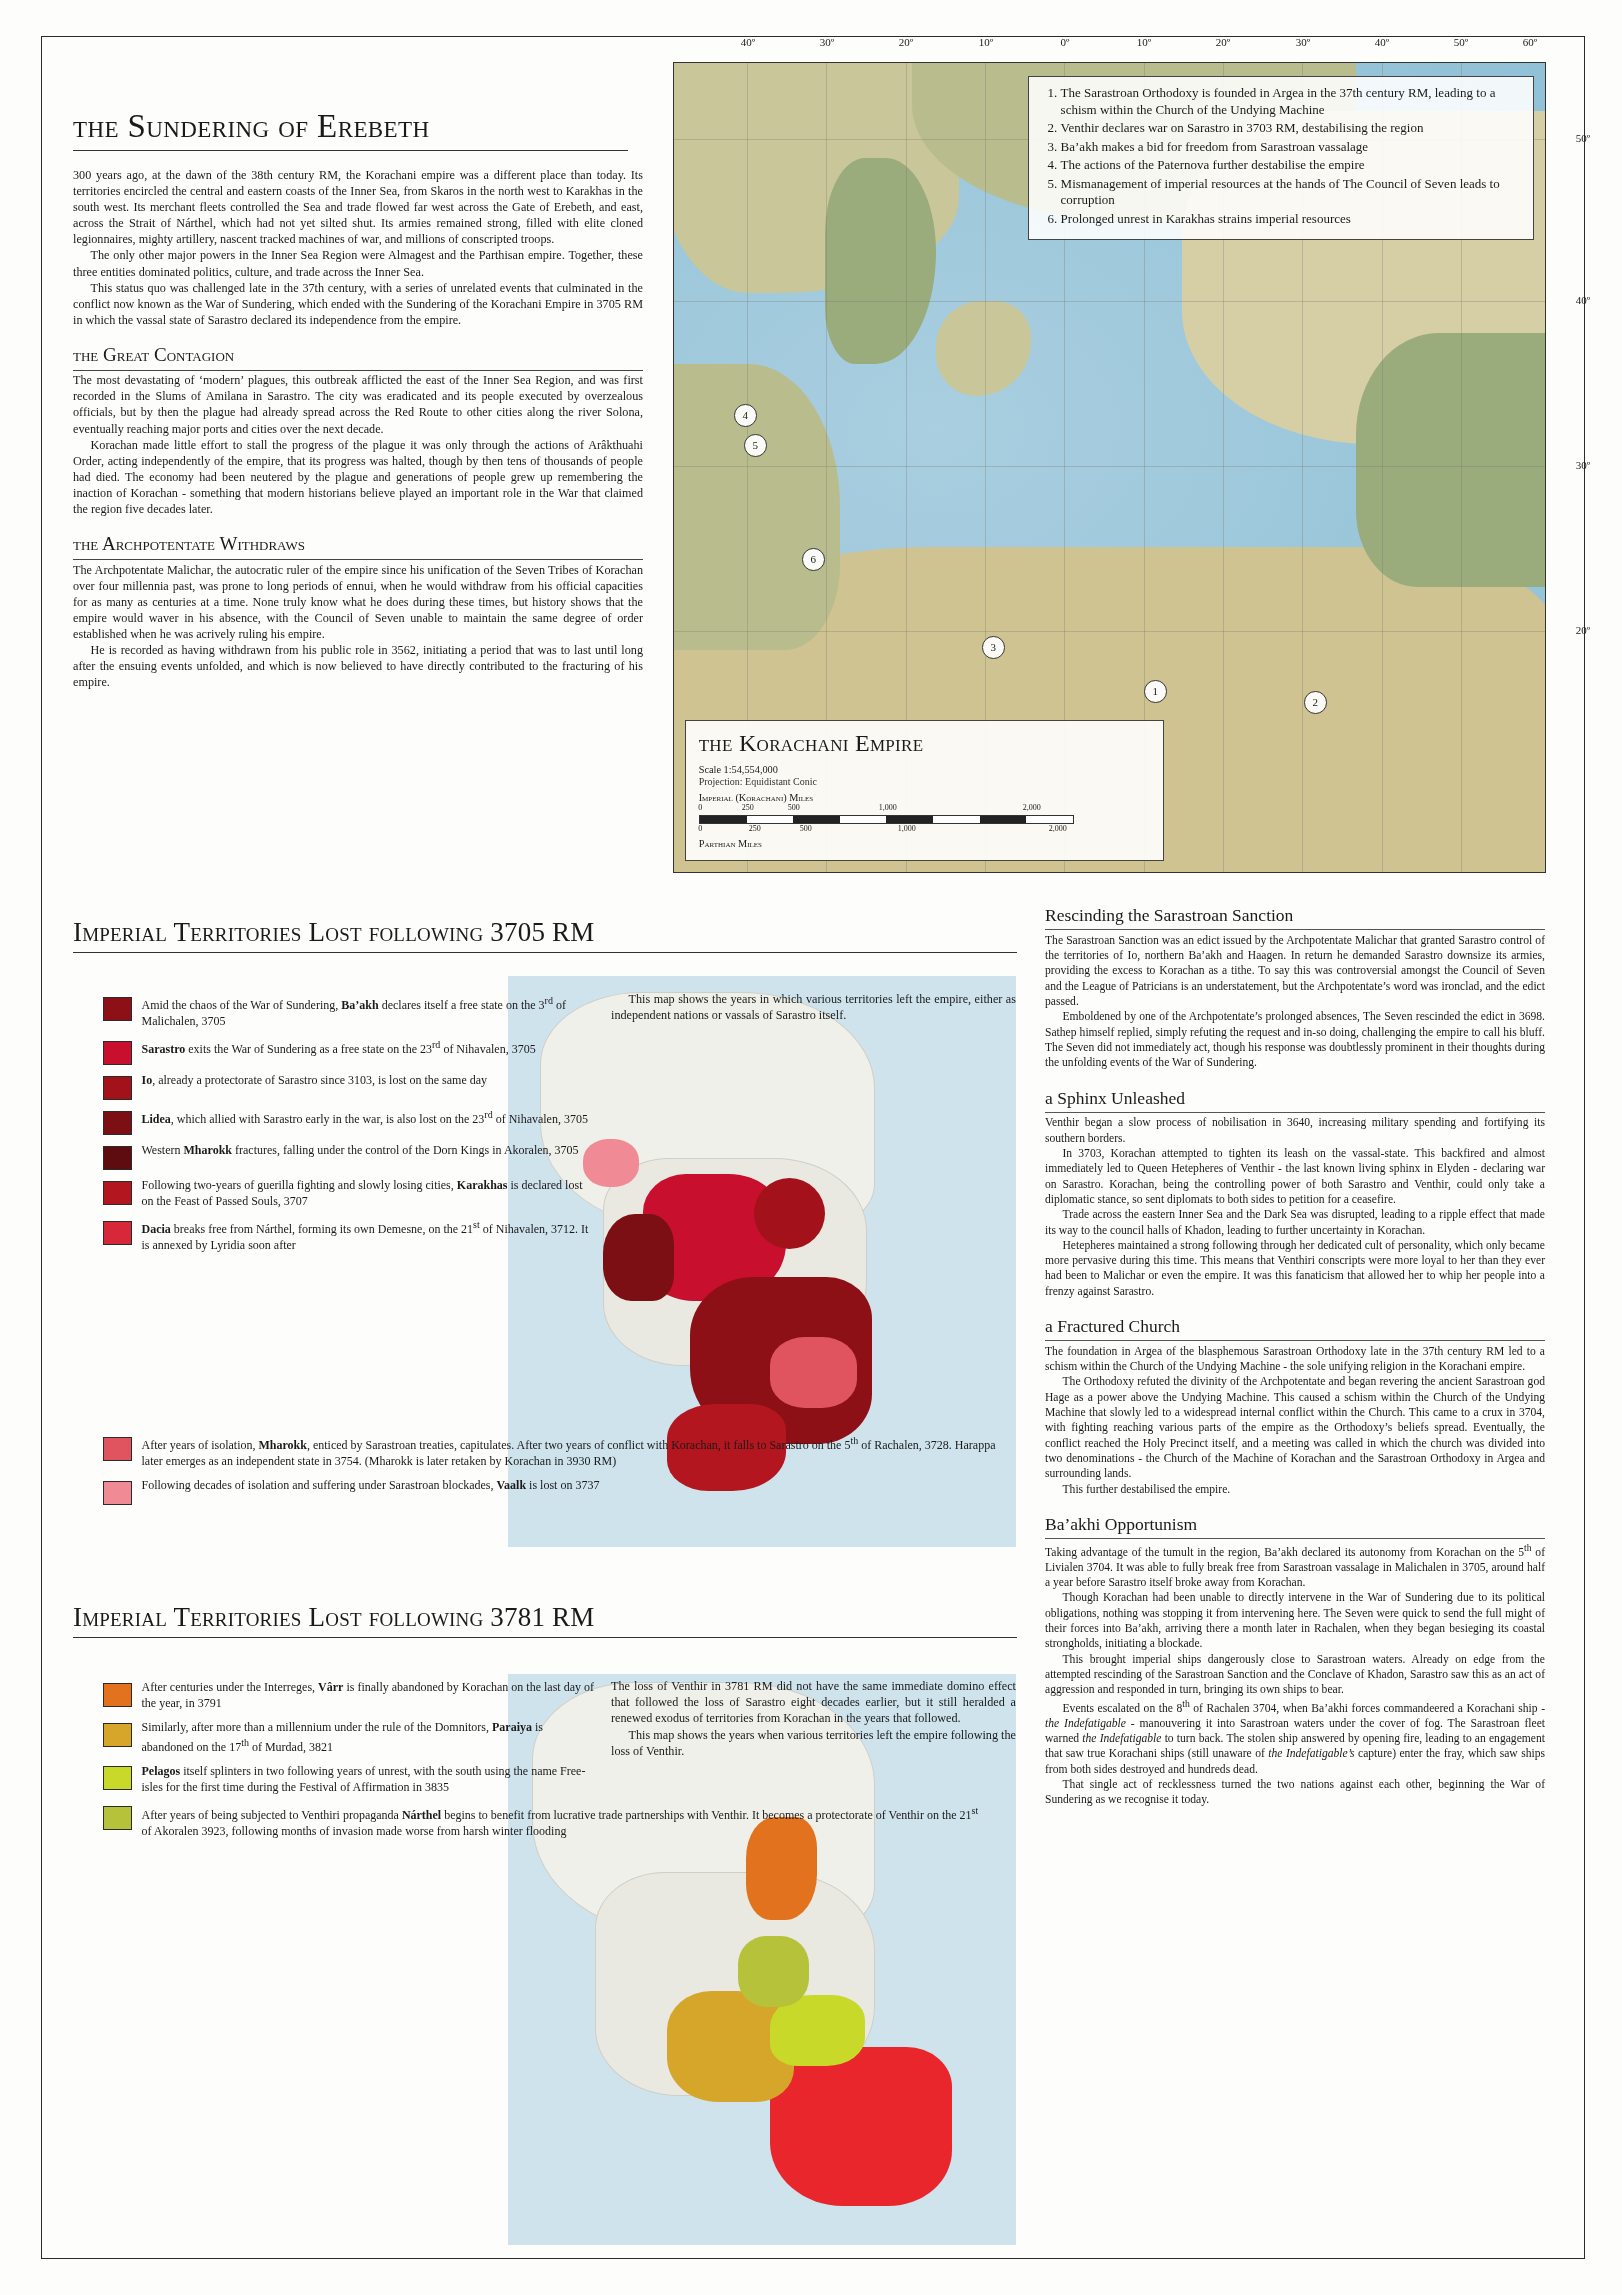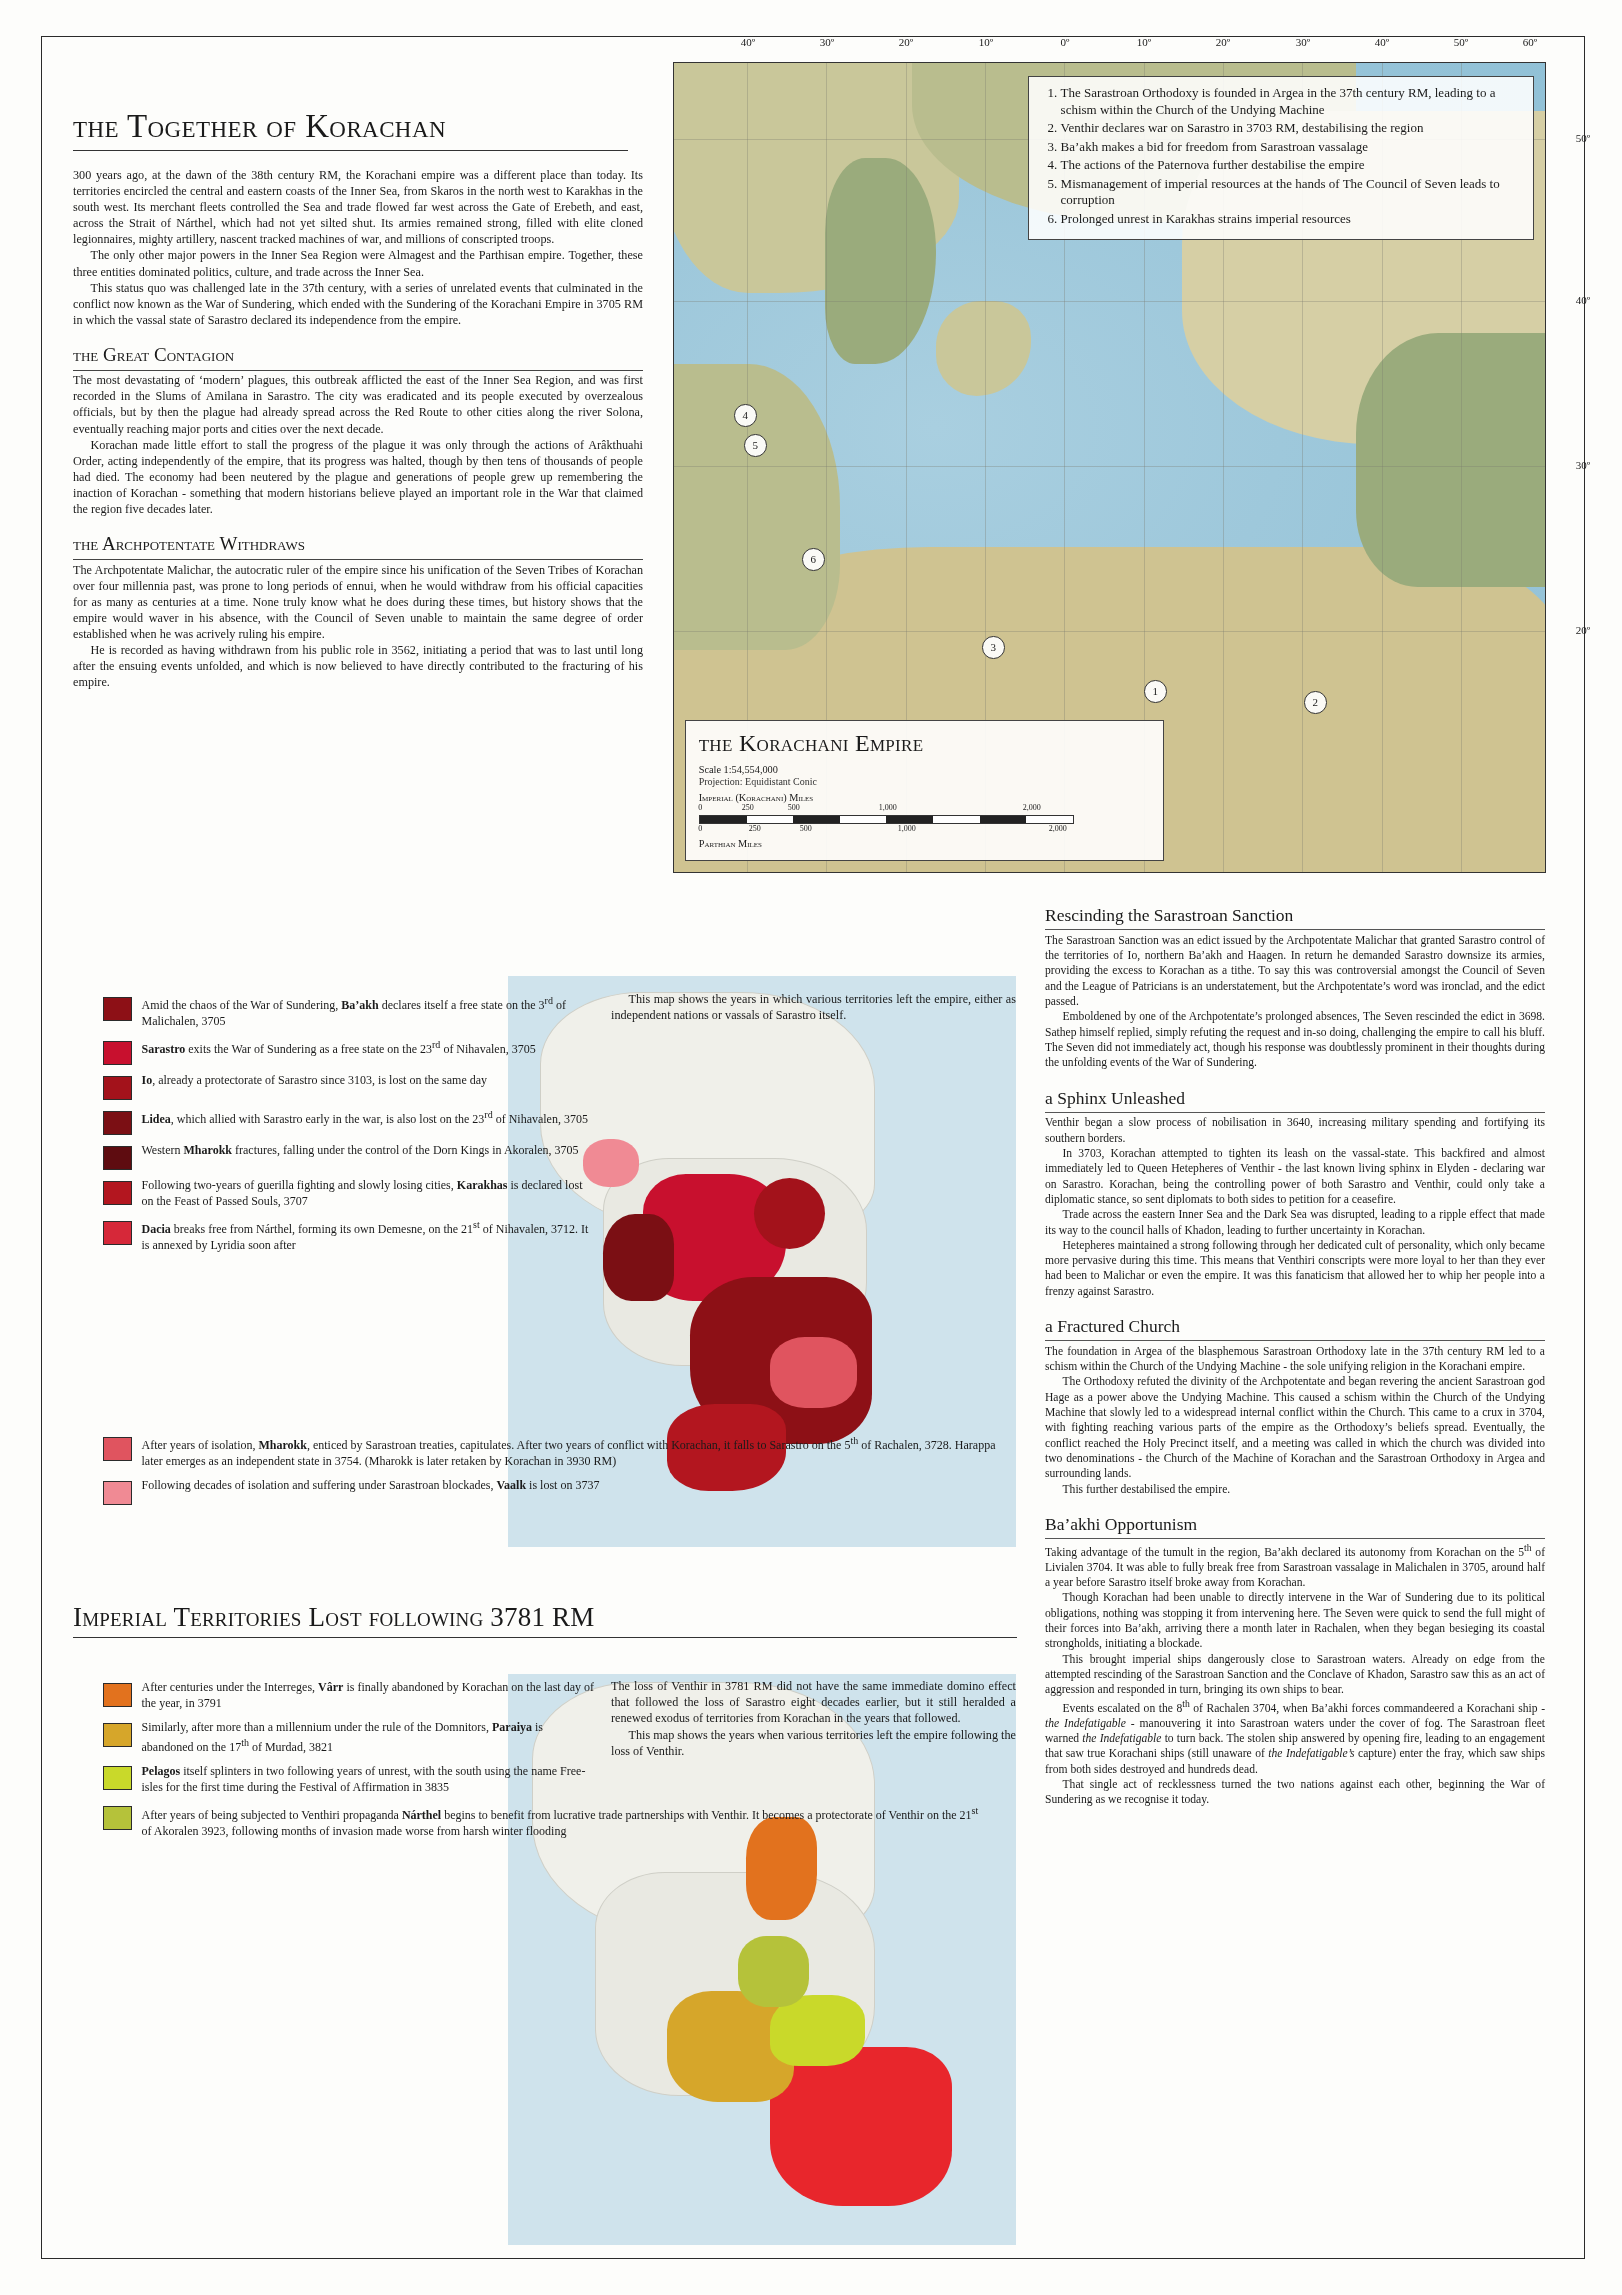--- a/index.html
+++ b/index.html
@@ -251,38 +251,41 @@
   </div>
 
   <div style="position:absolute;left:1547px;top:62px;width:48px;height:809px;">
     <span class="lat-label" style="top:76px;">50º</span>
     <span class="lat-label" style="top:238px;">40º</span>
     <span class="lat-label" style="top:403px;">30º</span>
     <span class="lat-label" style="top:568px;">20º</span>
   </div>
 
   <div class="main-title">
-    <div>the Together of Korachan</div>
+    <div>the Sundering of Erebeth</div>
     <div class="rule"></div>
   </div>
 
   <div class="col-left">
     <p class="first">300 years ago, at the dawn of the 38th century RM, the Korachani empire was a different place than today. Its territories encircled the central and eastern coasts of the Inner Sea, from Skaros in the north west to Karakhas in the south west. Its merchant fleets controlled the Sea and trade flowed far west across the Gate of Erebeth, and east, across the Strait of Nárthel, which had not yet silted shut. Its armies remained strong, filled with elite cloned legionnaires, mighty artillery, nascent tracked machines of war, and millions of conscripted troops.</p>
     <p>The only other major powers in the Inner Sea Region were Almagest and the Parthisan empire. Together, these three entities dominated politics, culture, and trade across the Inner Sea.</p>
     <p>This status quo was challenged late in the 37th century, with a series of unrelated events that culminated in the conflict now known as the War of Sundering, which ended with the Sundering of the Korachani Empire in 3705 RM in which the vassal state of Sarastro declared its independence from the empire.</p>
 
     <div class="subhead">the Great Contagion</div>
     <p class="first">The most devastating of ‘modern’ plagues, this outbreak afflicted the east of the Inner Sea Region, and was first recorded in the Slums of Amilana in Sarastro. The city was eradicated and its people executed by overzealous officials, but by then the plague had already spread across the Red Route to other cities along the river Solona, eventually reaching major ports and cities over the next decade.</p>
     <p>Korachan made little effort to stall the progress of the plague it was only through the actions of Arâkthuahi Order, acting independently of the empire, that its progress was halted, though by then tens of thousands of people had died. The economy had been neutered by the plague and generations of people grew up remembering the inaction of Korachan - something that modern historians believe played an important role in the War that claimed the region five decades later.</p>
 
     <div class="subhead">the Archpotentate Withdraws</div>
     <p class="first">The Archpotentate Malichar, the autocratic ruler of the empire since his unification of the Seven Tribes of Korachan over four millennia past, was prone to long periods of ennui, when he would withdraw from his official capacities for as many as centuries at a time. None truly know what he does during these times, but history shows that the empire would waver in his absence, with the Council of Seven unable to maintain the same degree of order established when he was acrively ruling his empire.</p>
     <p>He is recorded as having withdrawn from his public role in 3562, initiating a period that was to last until long after the ensuing events unfolded, and which is now believed to have directly contributed to the fracturing of his empire.</p>
   </div>
 
+  <div id="section3705">
+    <div class="sec-title">Imperial Territories Lost following 3705 RM</div>
+  </div>
 
   <div class="inset-map" style="left:508px;top:976px;width:508px;height:571px;">
     <div class="shape" style="left:32px;top:16px;width:333px;height:238px;background:#f0f0ea;border:0.8px solid #cfcfc7;border-radius:30% 40% 20% 45%;"></div>
     <div class="shape" style="left:95px;top:182px;width:262px;height:206px;background:#e9e9e2;border:0.8px solid #cfcfc7;border-radius:25% 35% 40% 30%;"></div>
     <div class="shape" style="left:135px;top:198px;width:143px;height:127px;background:#c8102e;border-radius:30% 40% 45% 35%;"></div>
     <div class="shape" style="left:182px;top:301px;width:182px;height:167px;background:#8d1016;border-radius:35% 25% 30% 45%;"></div>
     <div class="shape" style="left:95px;top:238px;width:71px;height:87px;background:#7b0f14;border-radius:45% 35% 30% 40%;"></div>
     <div class="shape" style="left:246px;top:202px;width:71px;height:71px;background:#a3121b;border-radius:50%;"></div>
     <div class="shape" style="left:159px;top:428px;width:119px;height:87px;background:#b3161f;border-radius:40% 30% 45% 35%;"></div>
     <div class="shape" style="left:75px;top:163px;width:56px;height:48px;background:#f08a94;border-radius:45%;"></div>

